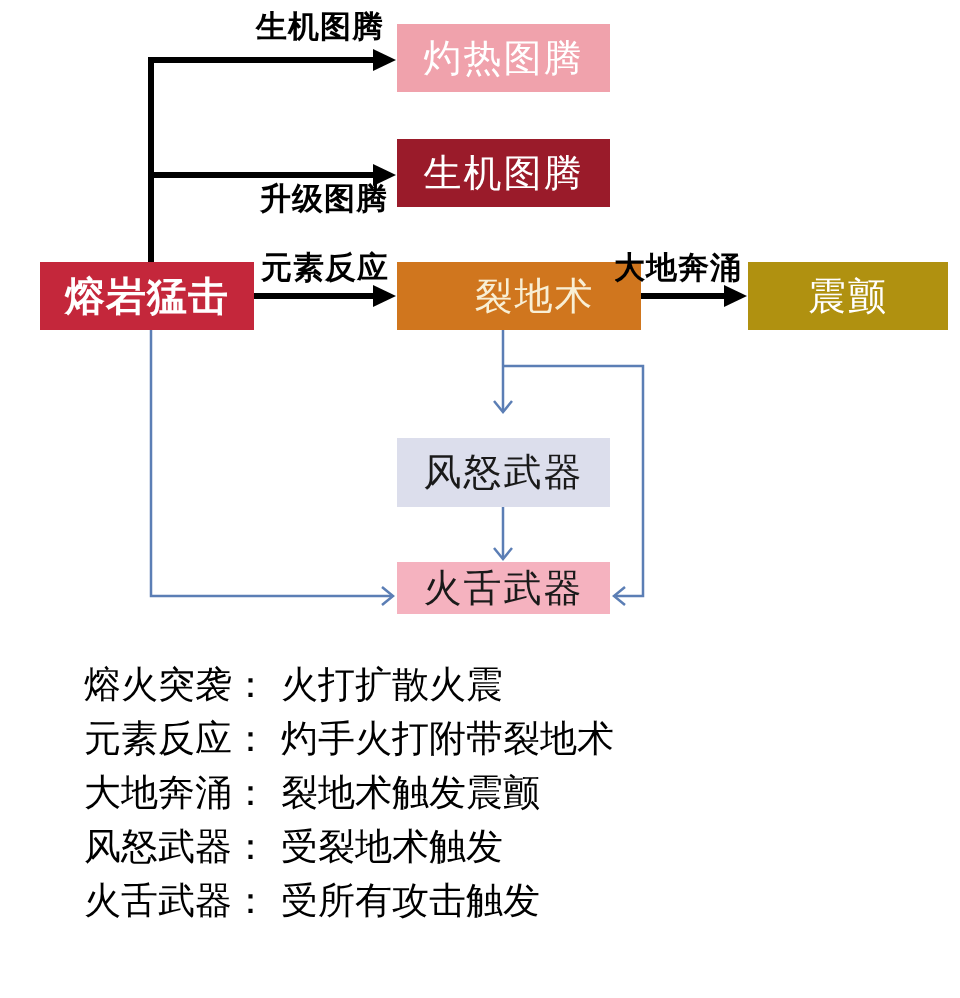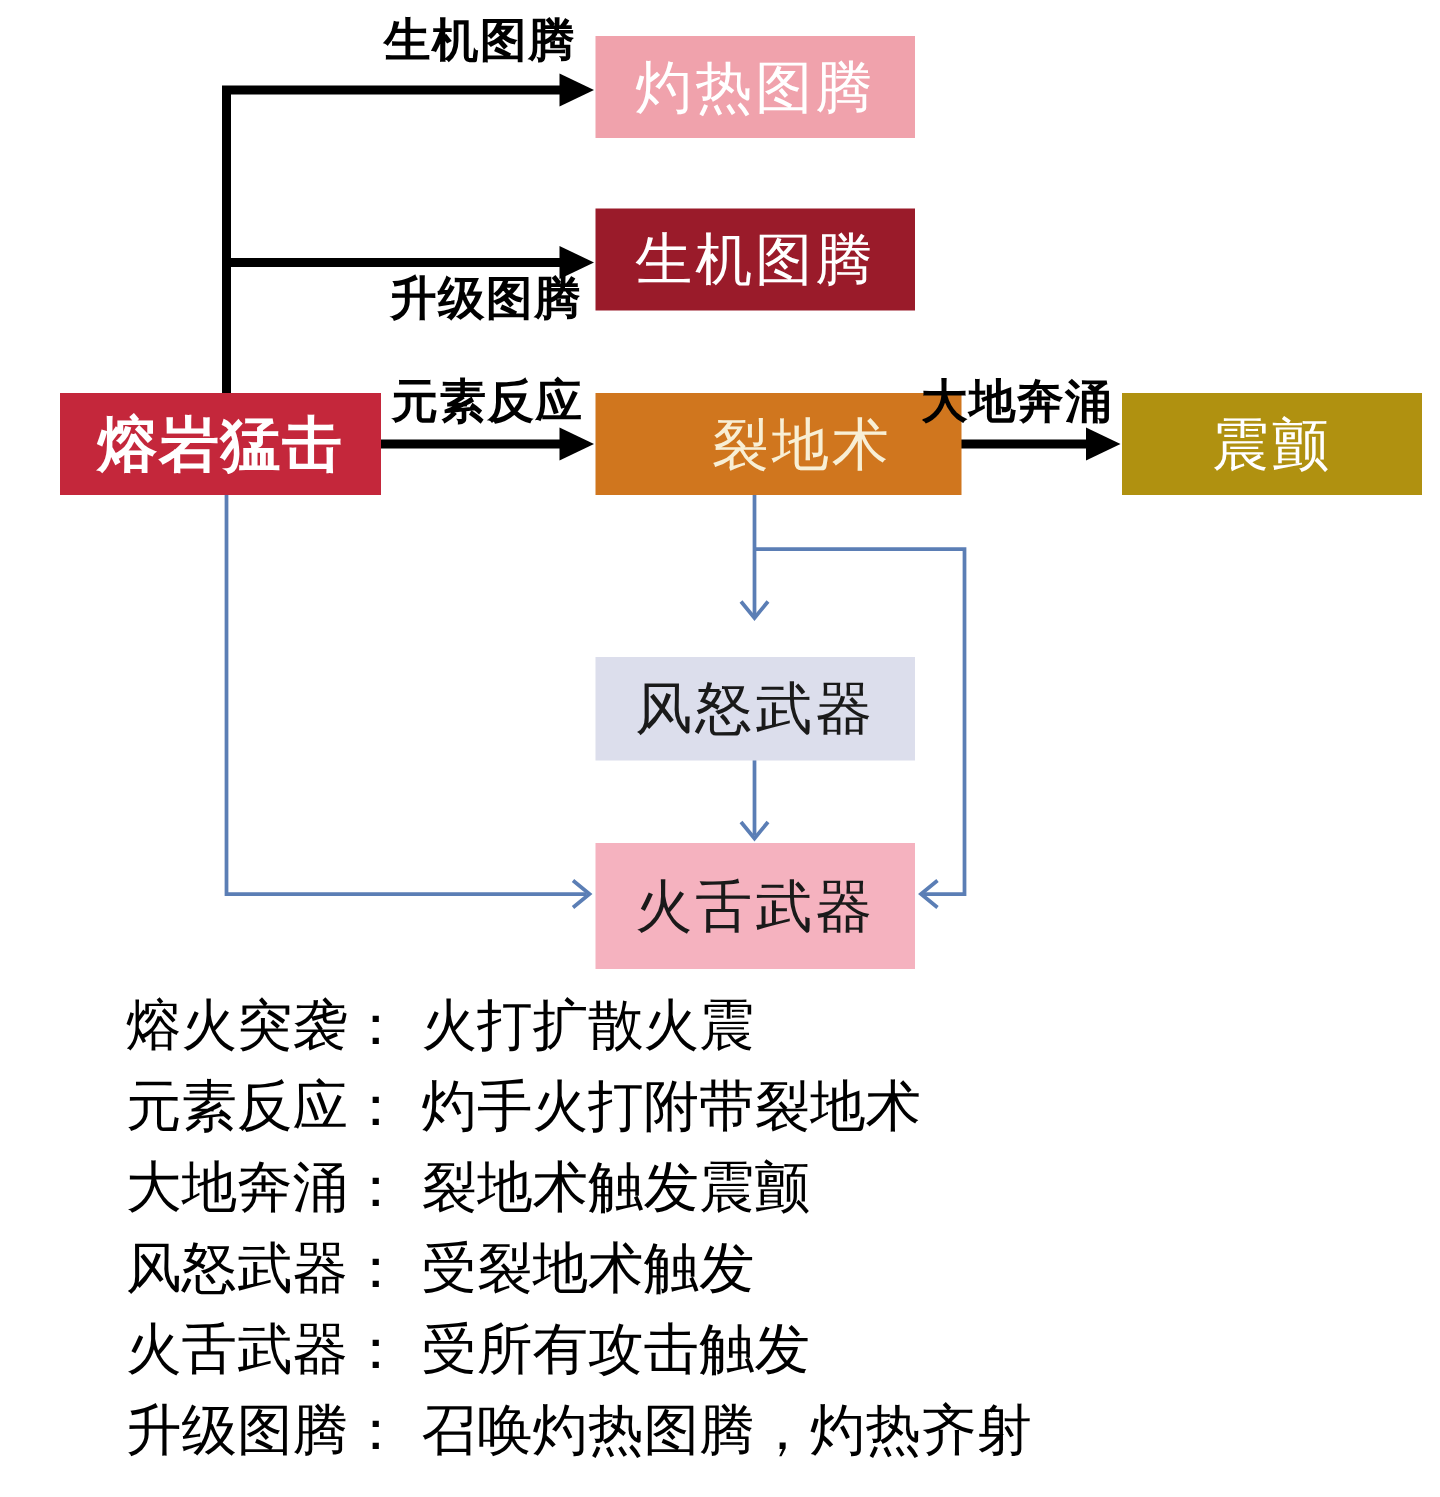--- a/index.html
+++ b/index.html
@@ -19,21 +19,21 @@
     white-space:nowrap;
   }
   .n0{left:397px;top:24px;width:213px;height:68px;}
   .n1{left:397px;top:139px;width:213px;height:68px;}
   .n2{left:40px;top:262px;width:214px;height:68px;
       font-family:"DejaVu Sans","Liberation Sans",sans-serif;
       font-weight:bold;font-size:40px;letter-spacing:1px;}
   .n3{left:397px;top:262px;width:213px;height:68px;padding-left:31px;}
   .n4{left:748px;top:262px;width:200px;height:68px;}
   .n5{left:397px;top:438px;width:213px;height:69px;}
-  .n6{left:397px;top:562px;width:213px;height:84px;}
+  .n6{left:397px;top:562px;width:213px;height:52px;}
   .elabel{
     position:absolute;
     transform:translate(-50%,-50%);
     font-weight:bold;
     font-size:31px;
     letter-spacing:1px;
     white-space:nowrap;
     color:#000000;
   }
   .el0{left:320px;top:27px;}
@@ -104,18 +104,15 @@
     </div>
     <div class="legend-row">
       <span class="term">大地奔涌：</span><span class="desc">裂地术触发震颤</span>
     </div>
     <div class="legend-row">
       <span class="term">风怒武器：</span><span class="desc">受裂地术触发</span>
     </div>
     <div class="legend-row">
       <span class="term">火舌武器：</span><span class="desc">受所有攻击触发</span>
     </div>
-    <div class="legend-row">
-      <span class="term">升级图腾：</span><span class="desc">召唤灼热图腾，灼热齐射</span>
-    </div>
   </div>
 
 </div>
 
 </body></html>

